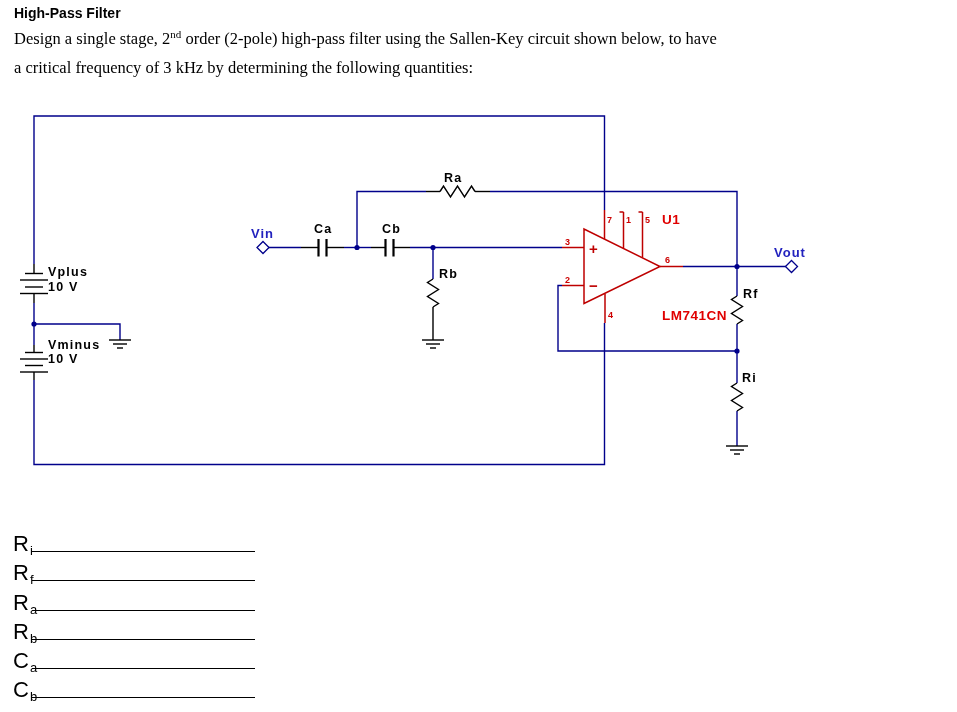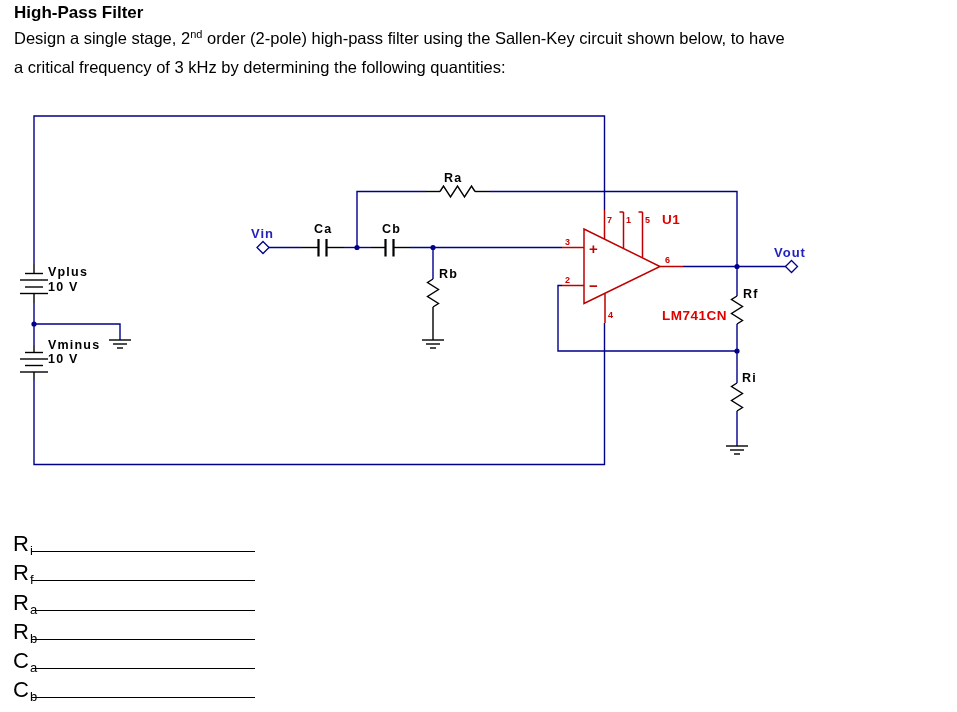--- a/index.html
+++ b/index.html
@@ -1,21 +1,21 @@
 <!DOCTYPE html>
 <html><head>
 <meta charset="utf-8">
 <style>
   html,body{margin:0;padding:0;background:#ffffff;}
   #page{position:relative;width:957px;height:712px;background:#ffffff;overflow:hidden;
         font-family:"Liberation Sans",sans-serif;color:#000;}
   
   #hdr{position:absolute;left:14px;top:2px;width:940px;}
-  #hdr .title{font-size:17px;font-weight:bold;line-height:22px;white-space:nowrap;}
-  #hdr .bodyline{font-size:16.5px;line-height:29px;white-space:nowrap;}
+  #hdr .title{font-size:14px;font-weight:bold;line-height:22px;white-space:nowrap;}
+  #hdr .bodyline{font-size:16.5px;line-height:29px;white-space:nowrap;font-family:Liberation Serif, serif;}
   #hdr sup{font-size:11px;vertical-align:super;line-height:0;}
   
   #schem{position:absolute;left:0;top:0;width:957px;height:712px;}
   text{font-family:"Liberation Sans",sans-serif;}
   .complbl{font-size:12.5px;font-weight:bold;fill:#000000;letter-spacing:1.2px;}
   .netlbl{font-size:13px;font-weight:bold;letter-spacing:1px;}
   .pinnum{font-size:9px;font-weight:bold;}
   .iclbl{font-size:13.5px;font-weight:bold;letter-spacing:0.5px;}
   .pm{font-size:15px;font-weight:bold;}
   

